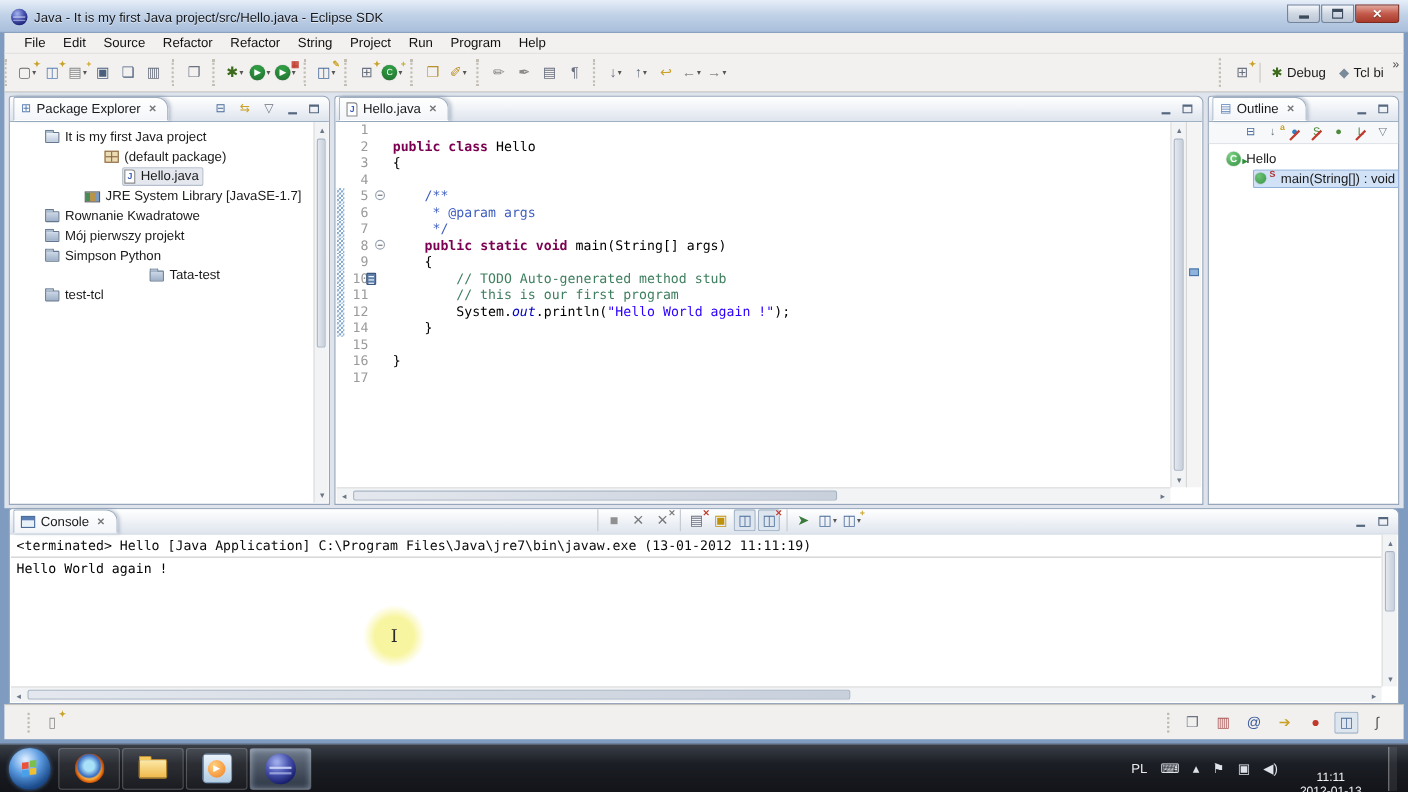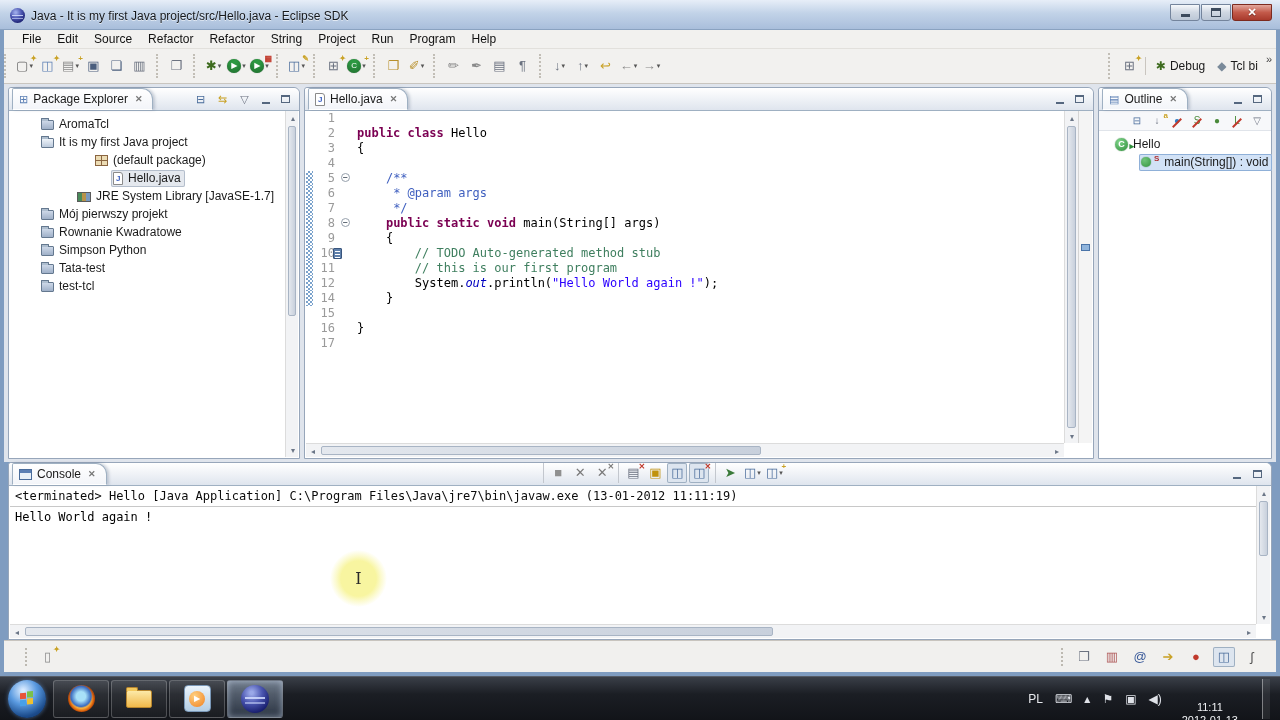--- a/index.html
+++ b/index.html
@@ -389,26 +389,20 @@
             <i></i>
           </span>
           <span class="vbtn b-max">
             <i></i>
           </span>
         </span>
     </div>
     <div class="tree" id="pe-tree">
         <div class="trow" style="padding-left: 30px;">
           <span class="selwrap">
-            <span class="ti i-folder"></span>
-            <span>AromaTcl</span>
-          </span>
-        </div>
-        <div class="trow" style="padding-left: 30px;">
-          <span class="selwrap">
             <span class="ti i-folder open"></span>
             <span>It is my first Java project</span>
           </span>
         </div>
         <div class="trow" style="padding-left: 84px;">
           <span class="selwrap">
             <span class="ti i-pkg"></span>
             <span>(default package)</span>
           </span>
         </div>
@@ -420,36 +414,36 @@
         </div>
         <div class="trow" style="padding-left: 66px;">
           <span class="selwrap">
             <span class="ti i-lib"></span>
             <span>JRE System Library [JavaSE-1.7]</span>
           </span>
         </div>
         <div class="trow" style="padding-left: 30px;">
           <span class="selwrap">
             <span class="ti i-folder"></span>
+            <span>Rownanie Kwadratowe</span>
+          </span>
+        </div>
+        <div class="trow" style="padding-left: 30px;">
+          <span class="selwrap">
+            <span class="ti i-folder"></span>
             <span>Mój pierwszy projekt</span>
-          </span>
-        </div>
-        <div class="trow" style="padding-left: 30px;">
-          <span class="selwrap">
-            <span class="ti i-folder"></span>
-            <span>Rownanie Kwadratowe</span>
           </span>
         </div>
         <div class="trow" style="padding-left: 30px;">
           <span class="selwrap">
             <span class="ti i-folder"></span>
             <span>Simpson Python</span>
           </span>
         </div>
-        <div class="trow" style="padding-left: 30px;">
+        <div class="trow" style="padding-left: 30px; justify-content: center;">
           <span class="selwrap">
             <span class="ti i-folder"></span>
             <span>Tata-test</span>
           </span>
         </div>
         <div class="trow" style="padding-left: 30px;">
           <span class="selwrap">
             <span class="ti i-folder"></span>
             <span>test-tcl</span>
           </span>

